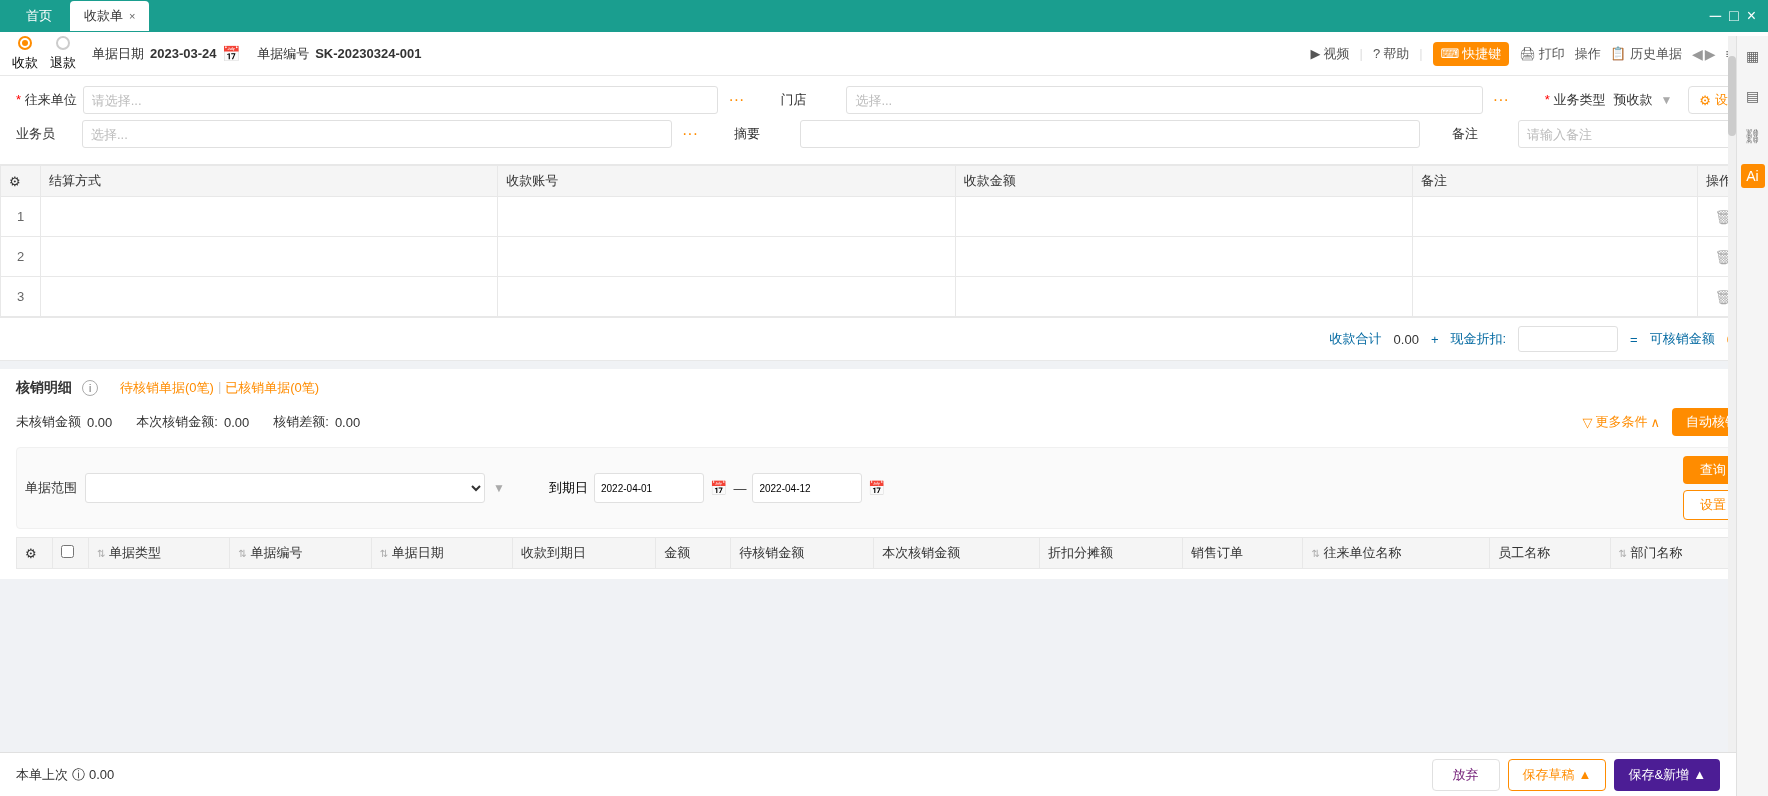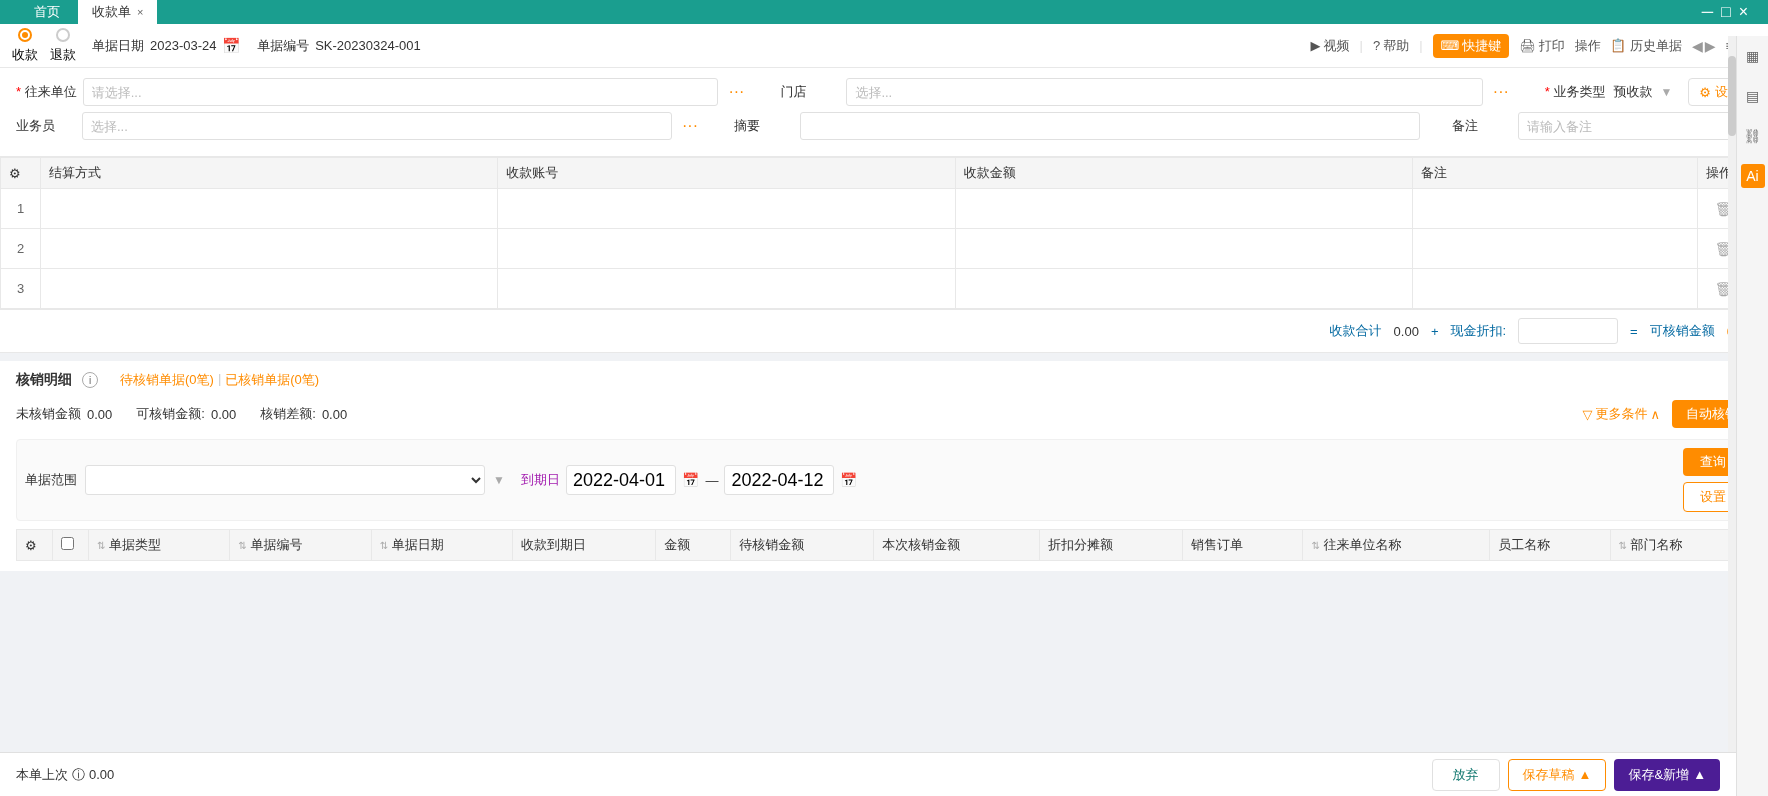--- a/index.html
+++ b/index.html
@@ -3,22 +3,22 @@
   <meta charset="utf-8">
   <style>
     * { box-sizing: border-box; margin: 0; padding: 0; font-family: 'Microsoft YaHei', Arial, sans-serif; font-size: 13px; }
     body { background: #f0f2f5; width: 1768px; height: 796px; overflow: hidden; }
 
     
     .tab-bar {
       display: flex;
       align-items: center;
       background: #1a9e8f;
-      height: 24px;
-      padding: 0 20px;
+      height: 32px;
+      padding: 0 12px;
       gap: 4px;
     }
     .tab-item {
       padding: 6px 14px;
       cursor: pointer;
       color: #fff;
       border-radius: 4px 4px 0 0;
       font-size: 13px;
       display: flex; align-items: center; gap: 6px;
     }
@@ -38,21 +38,21 @@
       align-items: center;
       gap: 16px;
     }
     .radio-group { display: flex; gap: 12px; align-items: center; }
     .radio-item { display: flex; align-items: center; gap: 4px; cursor: pointer; flex-direction: column; }
     .radio-dot { width: 14px; height: 14px; border-radius: 50%; border: 2px solid #ccc; display: flex; align-items: center; justify-content: center; }
     .radio-dot.active { border-color: #ff8c00; }
     .radio-dot.active::after { content: ''; width: 6px; height: 6px; border-radius: 50%; background: #ff8c00; }
     .toolbar-field { display: flex; align-items: center; gap: 6px; }
     .toolbar-label { color: #333; white-space: nowrap; }
-    .toolbar-value { color: #333; font-weight: 400; }
+    .toolbar-value { color: #333; font-weight: 700; }
     .calendar-icon { color: #ff8c00; cursor: pointer; font-size: 15px; }
     .toolbar-right { margin-left: auto; display: flex; align-items: center; gap: 10px; }
     .toolbar-btn { display: flex; align-items: center; gap: 3px; color: #555; cursor: pointer; font-size: 12px; }
     .orange-btn-sm {
       background: #ff8c00; color: #fff; border: none; border-radius: 4px;
       padding: 3px 8px; cursor: pointer; font-size: 12px; display: flex; align-items: center; gap: 3px;
     }
 
     
     .form-section {
@@ -133,22 +133,22 @@
     .auto-btn {
       background: #ff8c00; color: #fff; border: none; border-radius: 4px;
       padding: 5px 14px; cursor: pointer; font-size: 13px;
     }
     .range-label { color: #333; white-space: nowrap; }
     .range-select {
       flex: 1; height: 30px; border: 1px solid #e0e0e0; border-radius: 3px;
       padding: 0 8px; font-size: 13px; background: #fff; color: #333;
     }
     .date-range { display: flex; align-items: center; gap: 6px; }
-    .date-label { color: #a21caf; white-space: nowrap; }
-    .date-input { width: 110px; height: 30px; border: 1px solid #e0e0e0; border-radius: 3px; padding: 0 6px; font-size: 18px; }
+    .date-label { color: #000000; white-space: nowrap; margin-left: 28px; }
+    .date-input { width: 110px; height: 30px; border: 1px solid #e0e0e0; border-radius: 3px; padding: 0 6px; font-size: 10px; }
     .date-sep { color: #333; }
     .cal-icon { color: #aaa; cursor: pointer; font-size: 14px; }
     .query-btn {
       background: #ff8c00; color: #fff; border: none; border-radius: 4px;
       padding: 5px 16px; cursor: pointer; font-size: 13px;
     }
     .set-btn {
       background: #fff; color: #ff8c00; border: 1px solid #ff8c00; border-radius: 4px;
       padding: 5px 16px; cursor: pointer; font-size: 13px;
     }
@@ -177,21 +177,21 @@
 
     
     .bottom-bar {
       position: fixed; bottom: 0; left: 0; right: 32px;
       background: #fff; border-top: 1px solid #e0e0e0;
       height: 44px; display: flex; align-items: center; padding: 0 16px;
       z-index: 100;
     }
     .bottom-info { color: #333; display: flex; align-items: center; gap: 4px; }
     .bottom-actions { margin-left: auto; display: flex; gap: 8px; }
-    .btn-abandon { background: #fff; border: 1px solid #e0e0e0; border-radius: 4px; padding: 6px 20px; cursor: pointer; color: #0f766e; font-size: 13px; }
+    .btn-abandon { background: #fff; border: 1px solid #e0e0e0; border-radius: 4px; padding: 6px 20px; cursor: pointer; color: #701a75; font-size: 13px; }
     .btn-save-draft {
       background: #fff; border: 1px solid #ff8c00; color: #ff8c00; border-radius: 4px;
       padding: 6px 14px; cursor: pointer; font-size: 13px; display: flex; align-items: center; gap: 4px;
     }
     .btn-save-new {
       background: #4c1d95; border: none; color: #fff; border-radius: 4px;
       padding: 6px 14px; cursor: pointer; font-size: 13px; display: flex; align-items: center; gap: 4px;
     }
     .scroll-track {
       position: fixed; right: 32px; top: 36px; bottom: 44px; width: 8px;
@@ -411,21 +411,21 @@
     </div>
   </div>
 
   <div style="display:flex; align-items:center; justify-content:space-between; margin-bottom:8px;">
     <div class="stats-row">
       <div class="stat-item">
         <span>未核销金额</span>
         <span class="stat-value">0.00</span>
       </div>
       <div class="stat-item">
-        <span>可核销金额:</span>
+        <span>本次核销金额:</span>
         <span class="stat-value">0.00</span>
       </div>
       <div class="stat-item">
         <span>核销差额:</span>
         <span class="stat-value">0.00</span>
       </div>
     </div>
     <div style="display:flex; align-items:center; gap:12px;">
       <span class="filter-link">
         <span>▽</span>

